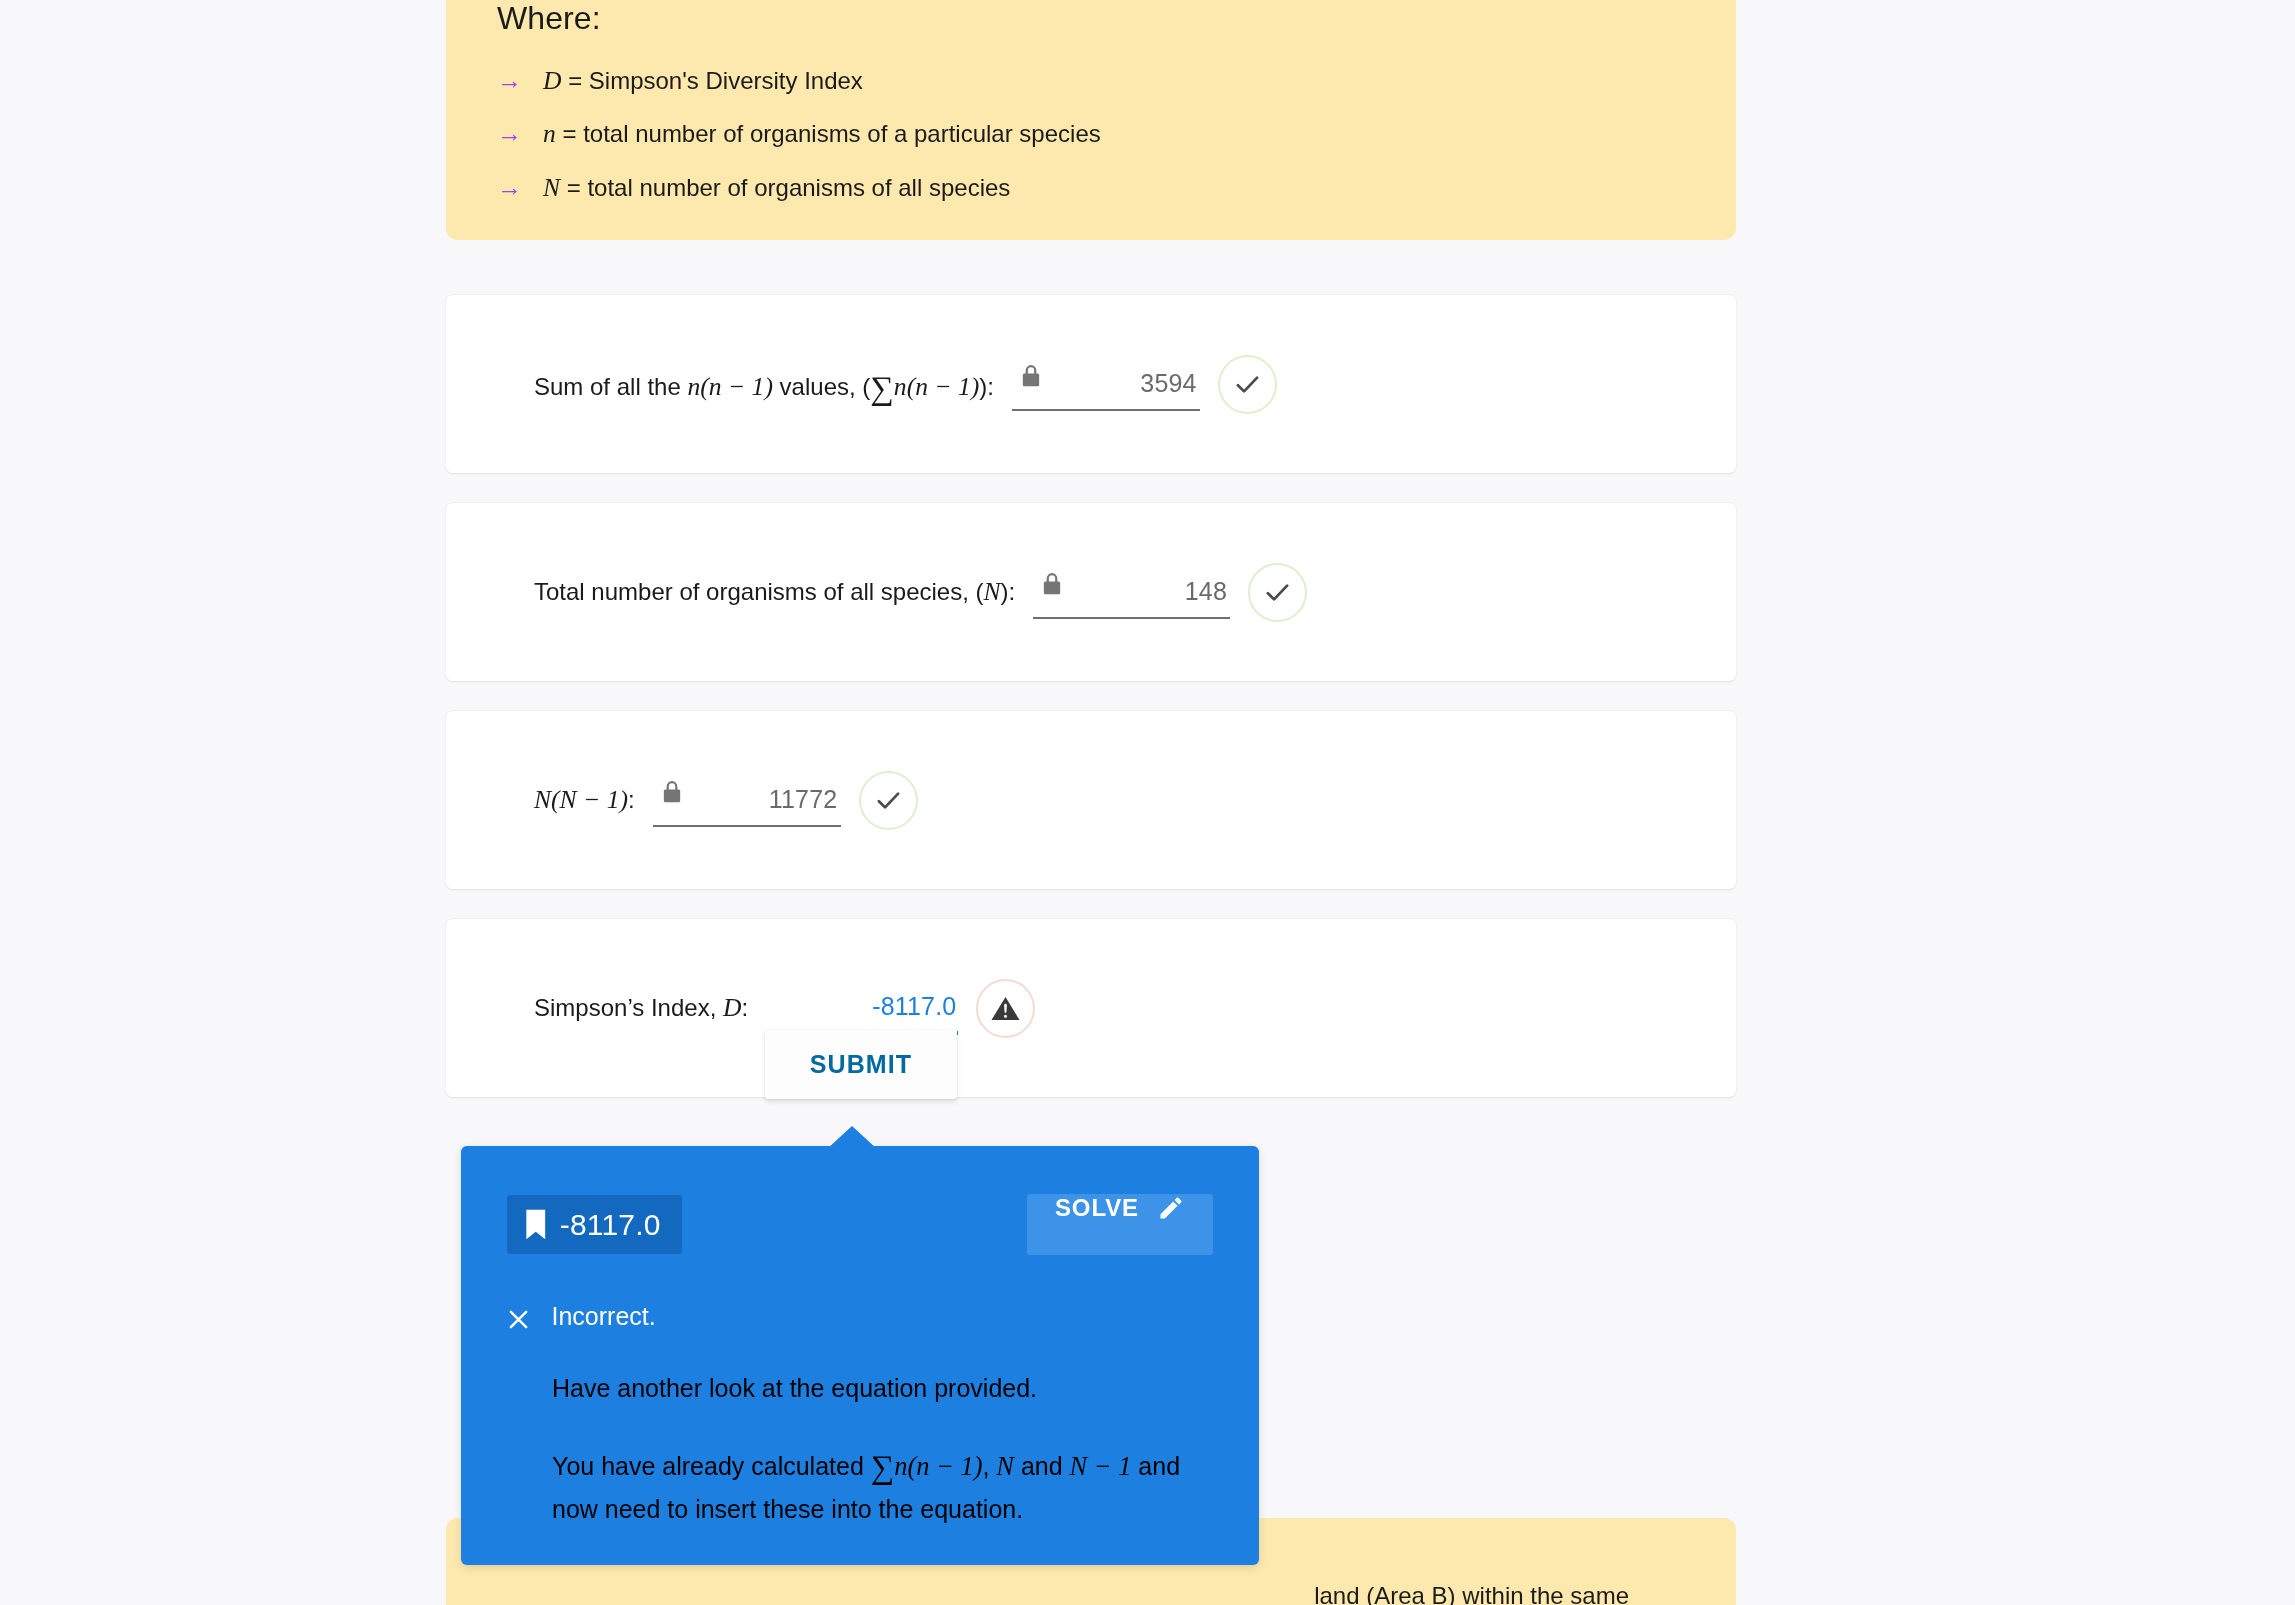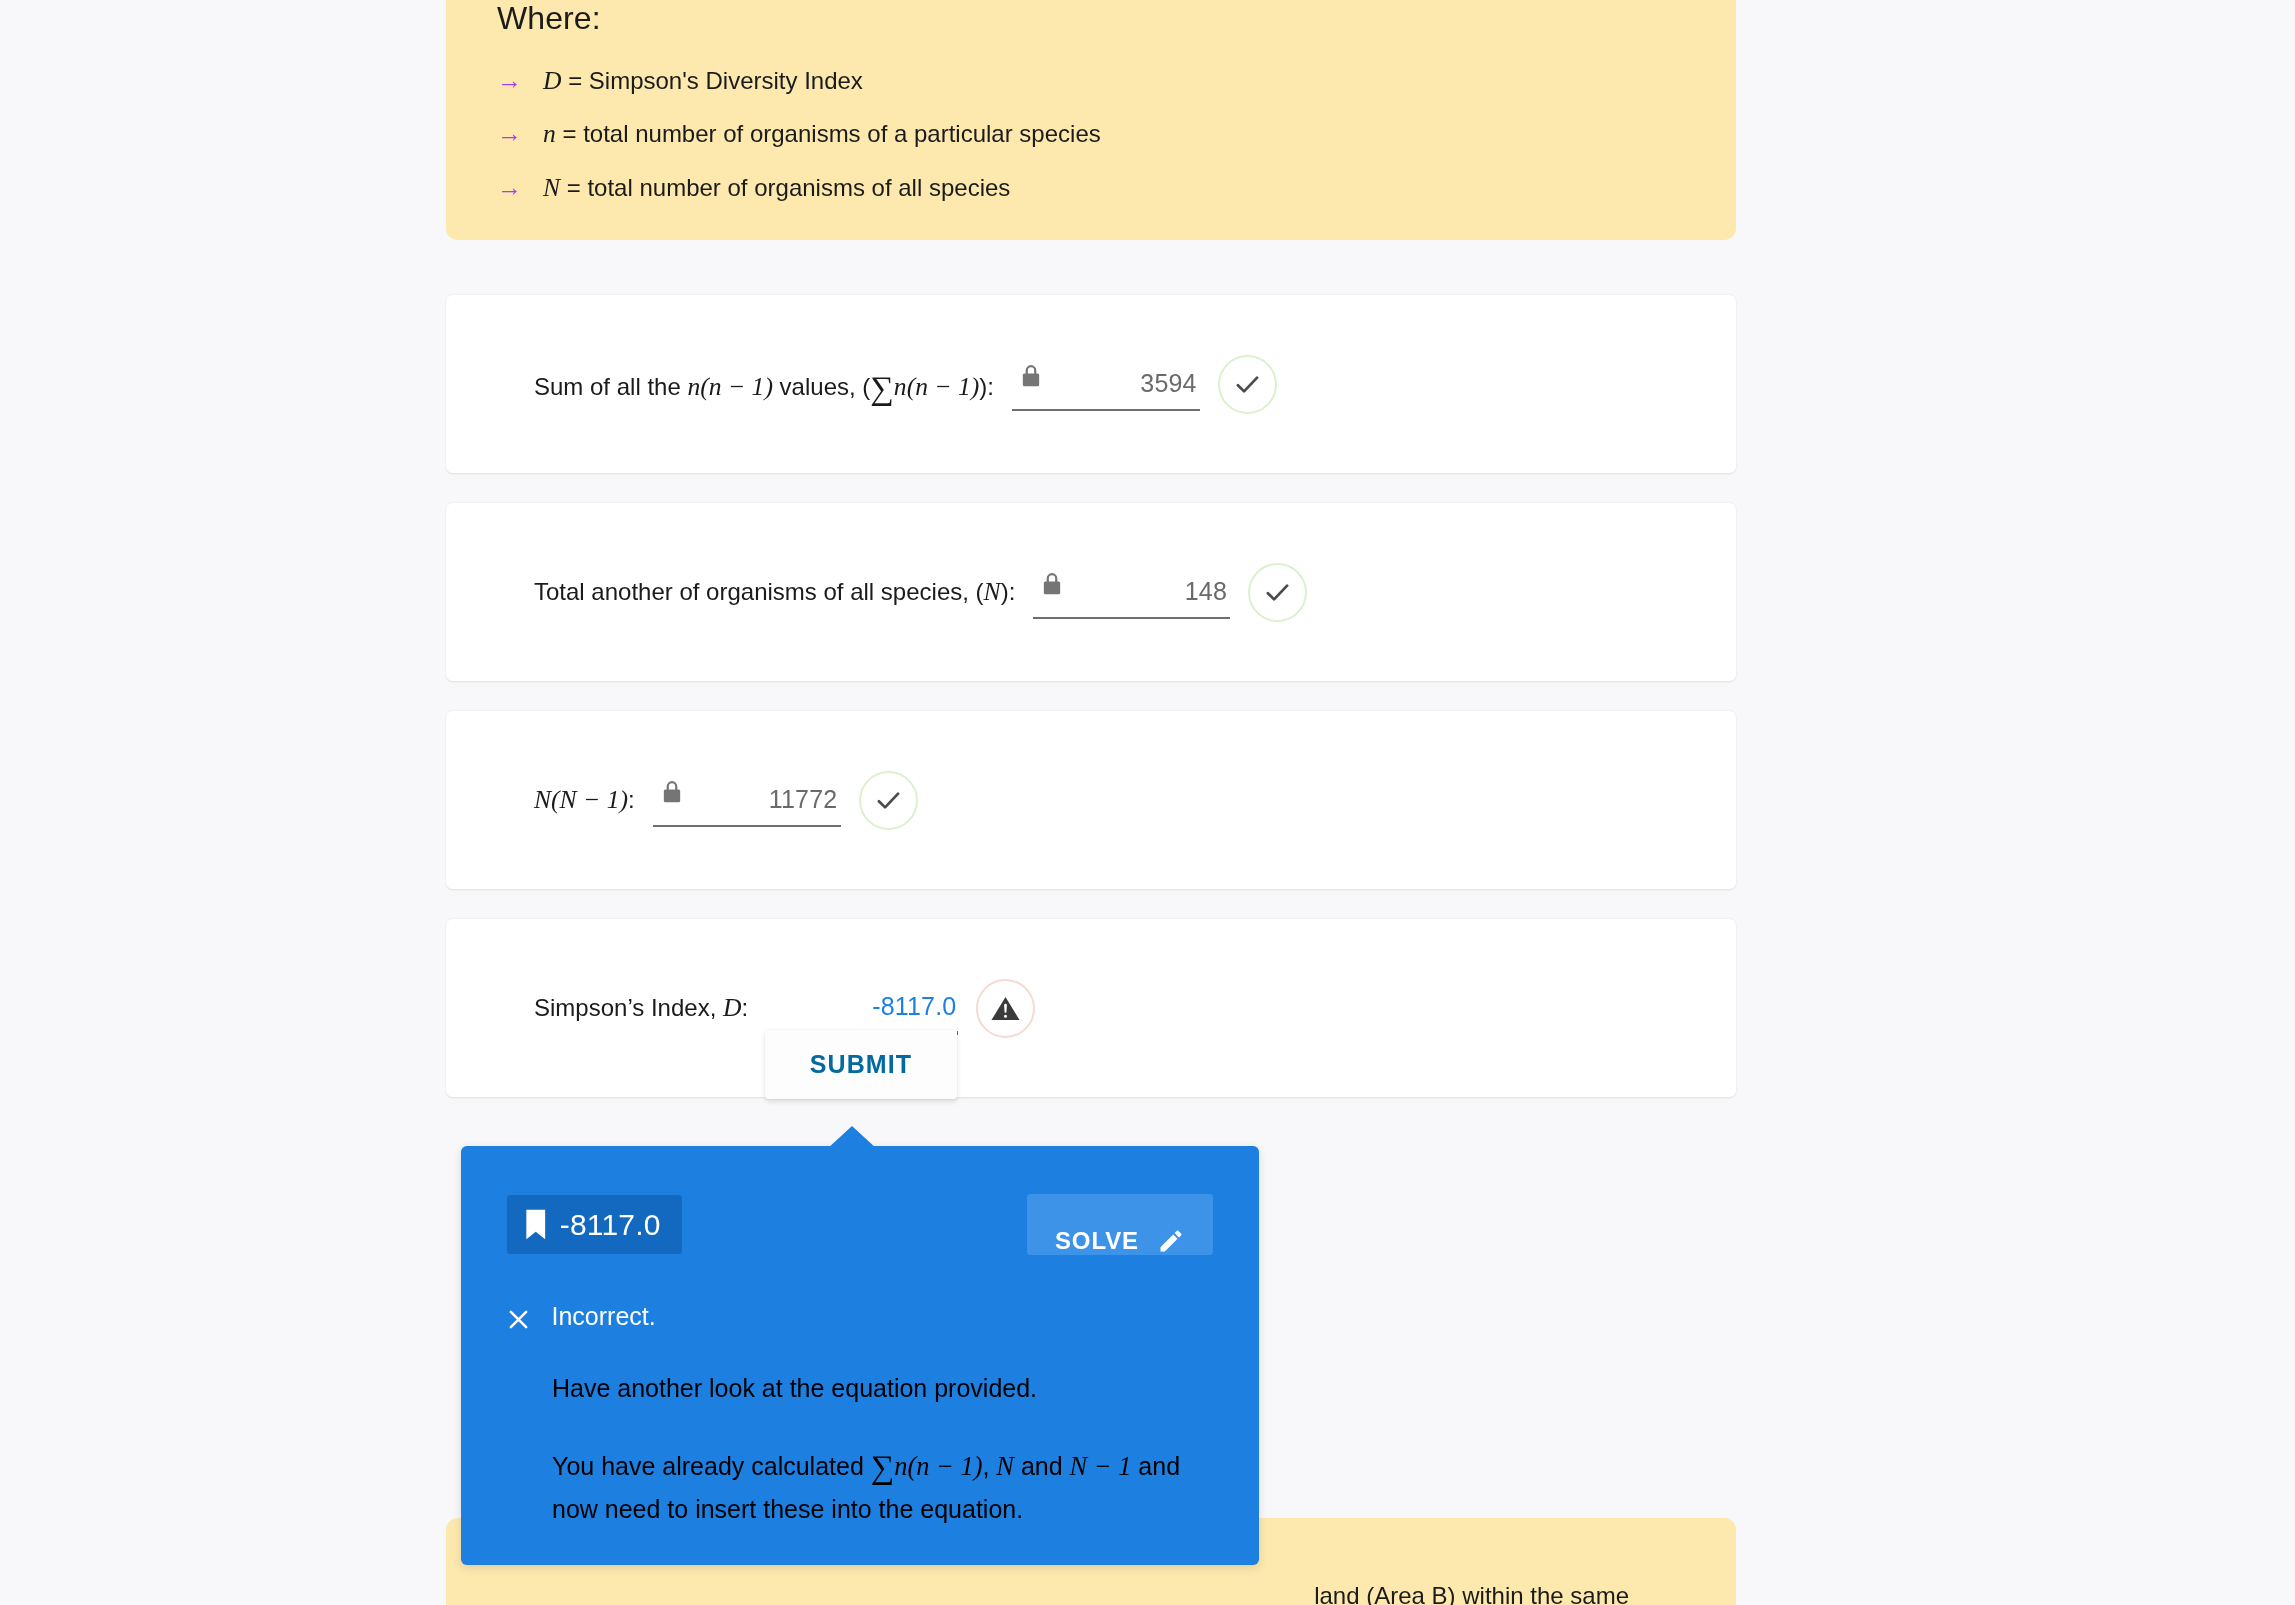--- a/index.html
+++ b/index.html
@@ -225,21 +225,21 @@
     font-size: 30px;
     letter-spacing: 0.2px;
   }
   .solve-btn {
     background: #3d93e8;
     border: none;
     border-radius: 3.3px;
     height: 61px;
     padding: 0 28px;
     display: flex;
-    align-items: flex-end;
+    align-items: flex-start;
     gap: 18px;
     cursor: pointer;
   }
   .solve-label {
     color: #ffffff;
     font-size: 24px;
     font-weight: 700;
     letter-spacing: 0.9px;
   }
   .pencil-icon { width: 28px; height: 28px; display:block; }
@@ -340,21 +340,21 @@
       <div class="status-circle ok">
         <svg width="33" height="33" viewBox="0 0 24 24">
             <path fill="none" stroke="#4b4b4b" stroke-width="2" stroke-linecap="round" stroke-linejoin="round" d="M5 12.5l4.5 4.5L19 7"></path>
           </svg>
       </div>
     </div>
   </div>
 
   <div class="card" style="top:503px; height:178px;">
     <div class="card-inner">
-      <span class="field-label"><span>Total another of organisms of all species, (</span><span class="serif-up">N</span><span>):</span></span>
+      <span class="field-label"><span>Total number of organisms of all species, (</span><span class="serif-up">N</span><span>):</span></span>
 
       <div class="input-wrap">
         <div class="locked-input wide">
           <svg class="lock-icon" viewBox="0 0 24 24">
               <path fill="#757575" d="M12 1.8a4.6 4.6 0 0 0-4.6 4.6V9H6.3A1.3 1.3 0 0 0 5 10.3v8.4A1.3 1.3 0 0 0 6.3 20h11.4a1.3 1.3 0 0 0 1.3-1.3v-8.4A1.3 1.3 0 0 0 17.7 9h-1.1V6.4A4.6 4.6 0 0 0 12 1.8zm0 1.9a2.7 2.7 0 0 1 2.7 2.7V9H9.3V6.4A2.7 2.7 0 0 1 12 3.7z"></path>
             </svg>
           <span class="locked-value">148</span>
         </div>
       </div>
 

